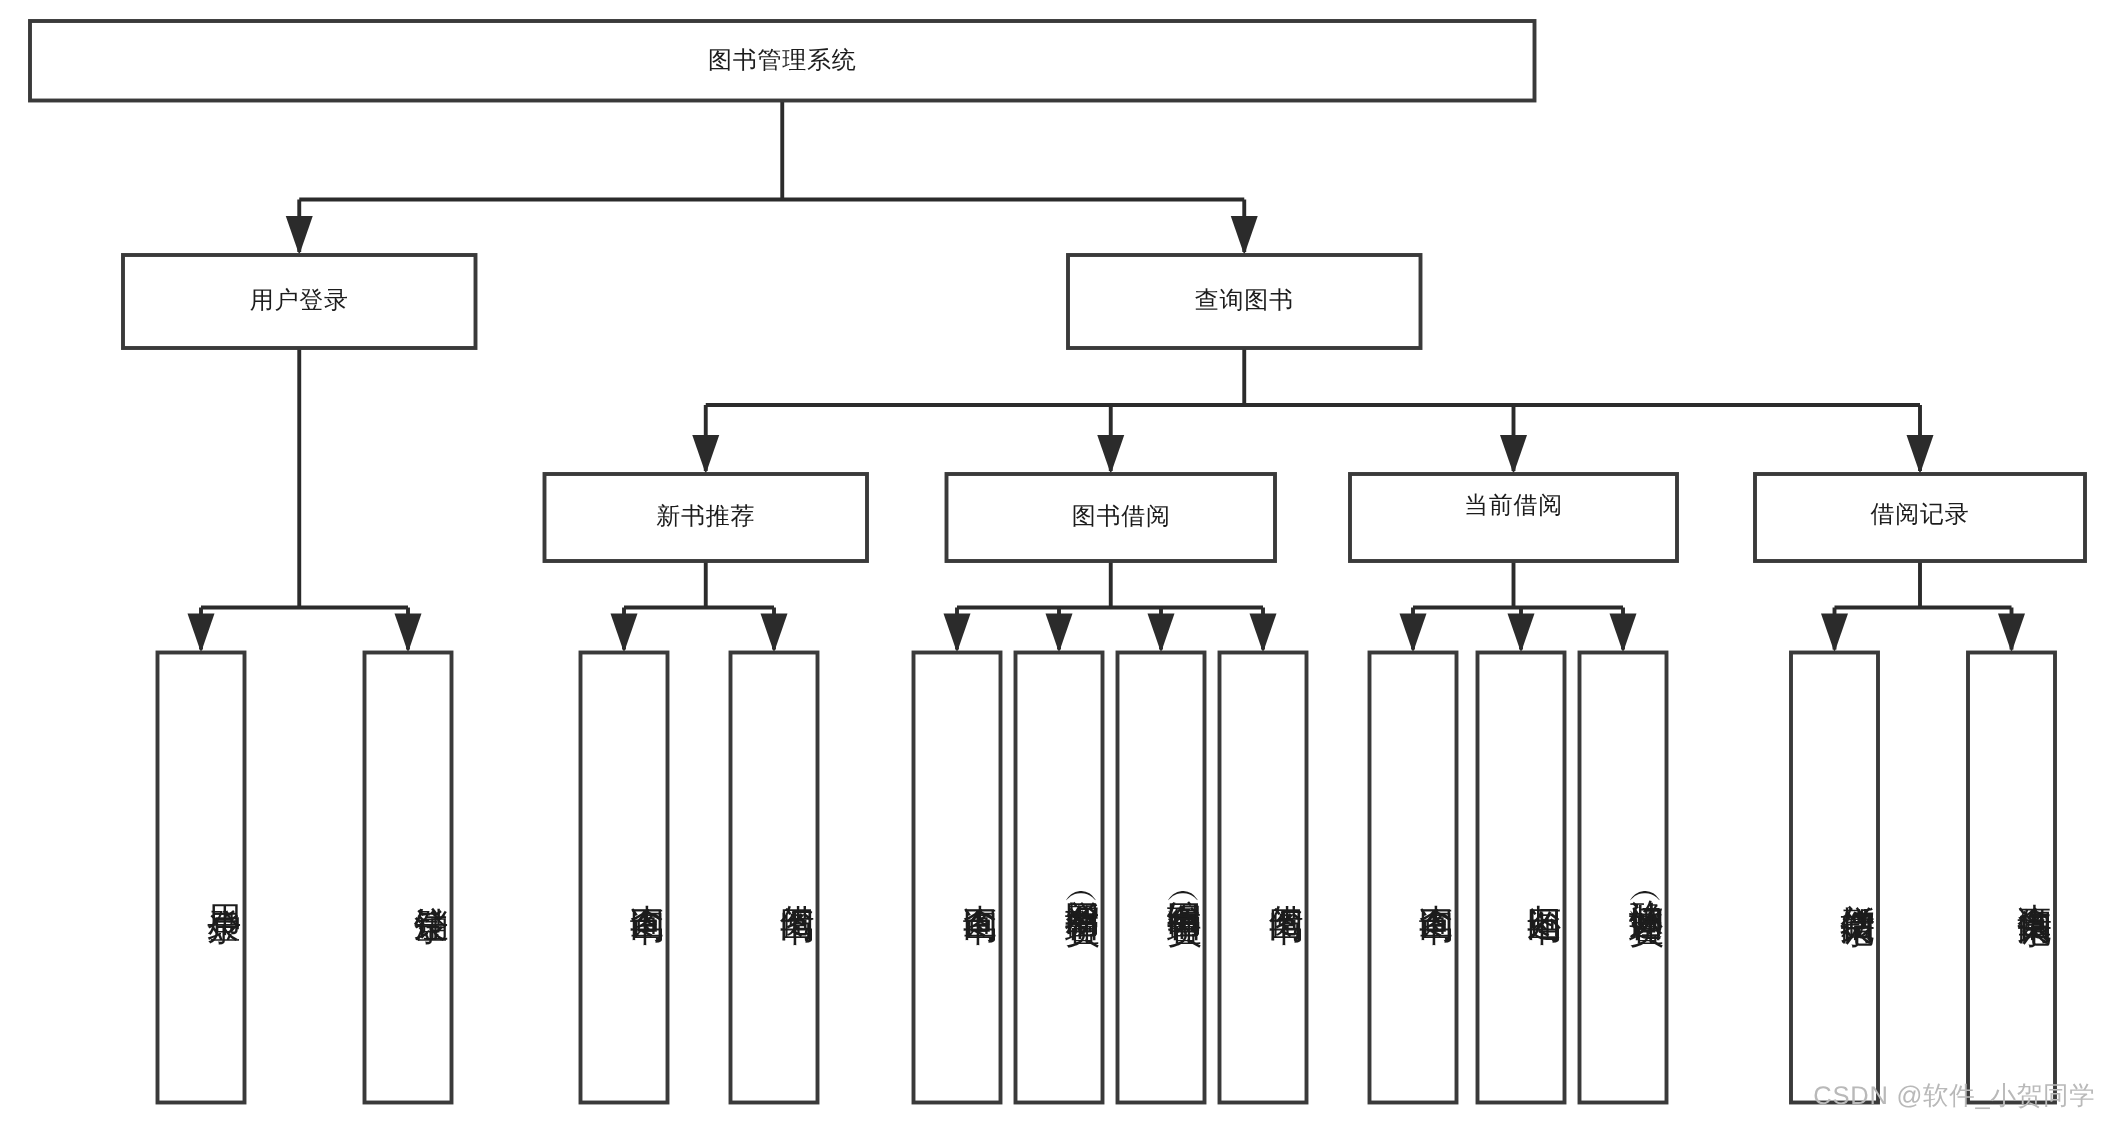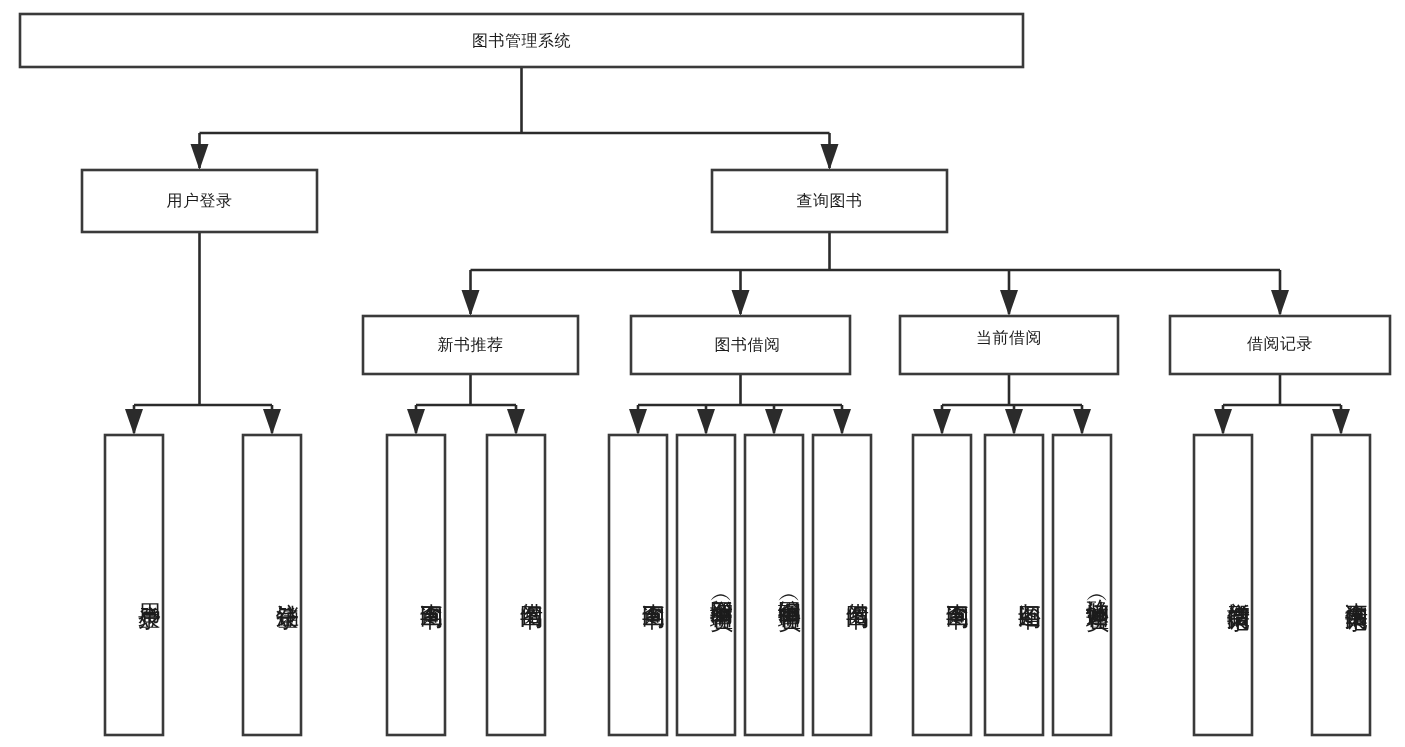--- a/index.html
+++ b/index.html
@@ -169,13 +169,14 @@
       <div class="node-label vertical" style="left: 609px; top: 435px; width: 58px; height: 300px;">查询图书</div>
       <div class="node-label vertical" style="left: 677px; top: 435px; width: 58px; height: 300px;">新增图书（管理员）</div>
       <div class="node-label vertical" style="left: 745px; top: 435px; width: 58px; height: 300px;">编辑图书（管理员）</div>
       <div class="node-label vertical" style="left: 813px; top: 435px; width: 58px; height: 300px;">借阅图书</div>
       <div class="node-label vertical" style="left: 913px; top: 435px; width: 58px; height: 300px;">查询图书</div>
       <div class="node-label vertical" style="left: 985px; top: 435px; width: 58px; height: 300px;">归还图书</div>
       <div class="node-label vertical" style="left: 1053px; top: 435px; width: 58px; height: 300px;">确认归还（管理员）</div>
       <div class="node-label vertical" style="left: 1194px; top: 435px; width: 58px; height: 300px;">新增借阅记录</div>
       <div class="node-label vertical" style="left: 1312px; top: 435px; width: 58px; height: 300px;">查询借阅记录</div>
     </div>
+  <div id="watermark">CSDN @软件_小贺同学</div>
 </div>
 
 </body></html>

